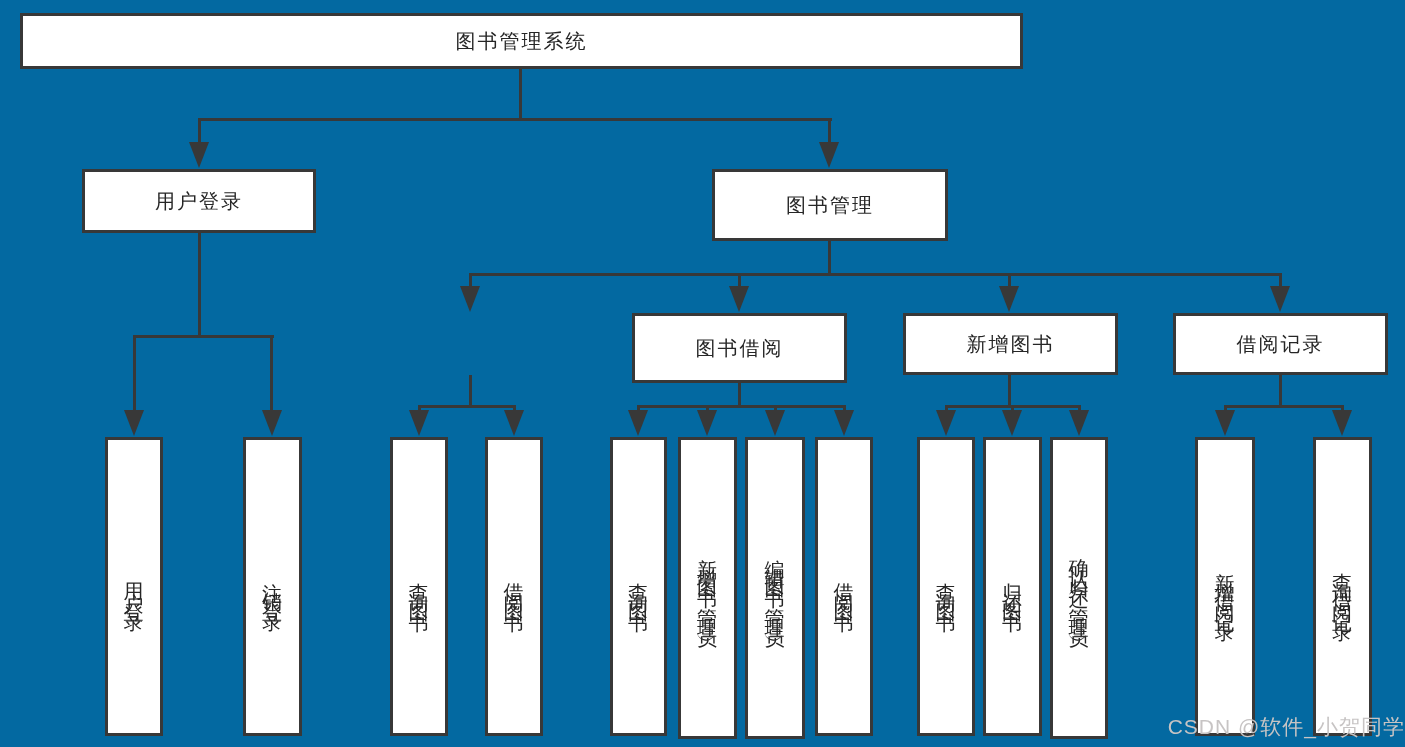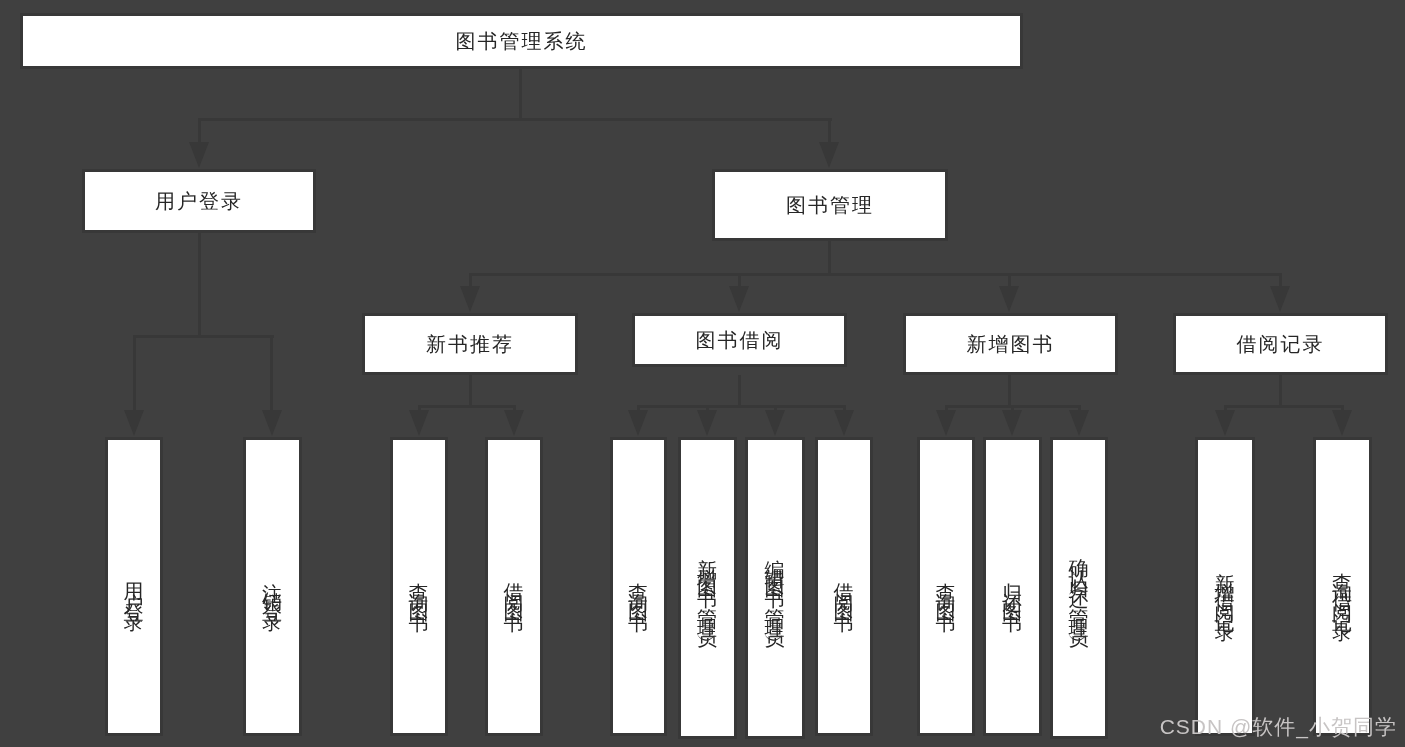--- a/index.html
+++ b/index.html
@@ -1,19 +1,19 @@
 <!DOCTYPE html>
 <html><head>
 <meta charset="utf-8">
 <style>
   html,body{margin:0;padding:0;background:#ffffff;}
   .canvas{
     position:relative;
     width:1405px;height:747px;
-    background:#404040;
+    background:#0369a1;
     font-family:"Liberation Sans", sans-serif;
     overflow:hidden;
   }
   .box{
     position:absolute;
     background:#ffffff;
     border:3px solid #383838;
     box-sizing:border-box;
     display:flex;align-items:center;justify-content:center;
   }
@@ -29,21 +29,21 @@
   }
   .line{position:absolute;background:#383838;}
   .arrowhead{
     position:absolute;width:0;height:0;
     border-left:10px solid transparent;
     border-right:10px solid transparent;
     border-top:26px solid #383838;
   }
   .watermark{
     position:absolute;
-    right:8px;bottom:6px;
+    right:0;bottom:6px;
     font-size:21px;color:#c7c4c4;
     letter-spacing:1px;white-space:nowrap;
   }
 </style>
 </head>
 <body>
 
 <div class="canvas">
 
   <div class="line" style="left:519px;top:69px;width:3px;height:50px;"></div>
@@ -114,24 +114,21 @@
     <span>图书管理系统</span>
   </div>
 
   <div class="box h" style="left:82px;top:169px;width:234px;height:64px;">
     <span>用户登录</span>
   </div>
   <div class="box h" style="left:712px;top:169px;width:236px;height:72px;">
     <span>图书管理</span>
   </div>
 
-  <div class="box h" style="left:362px;top:313px;width:216px;height:62px;">
-    <span>新书推荐</span>
-  </div>
-  <div class="box h" style="left:632px;top:313px;width:215px;height:54px;text-align:right;">
+  <div class="box h" style="left:632px;top:313px;width:215px;height:70px;text-align:right;">
     <span>图书借阅</span>
   </div>
   <div class="box h" style="left:903px;top:313px;width:215px;height:62px;">
     <span>新增图书</span>
   </div>
   <div class="box h" style="left:1173px;top:313px;width:215px;height:62px;">
     <span>借阅记录</span>
   </div>
 
   <div class="box v" style="left:105px;top:437px;width:58px;height:299px;">

